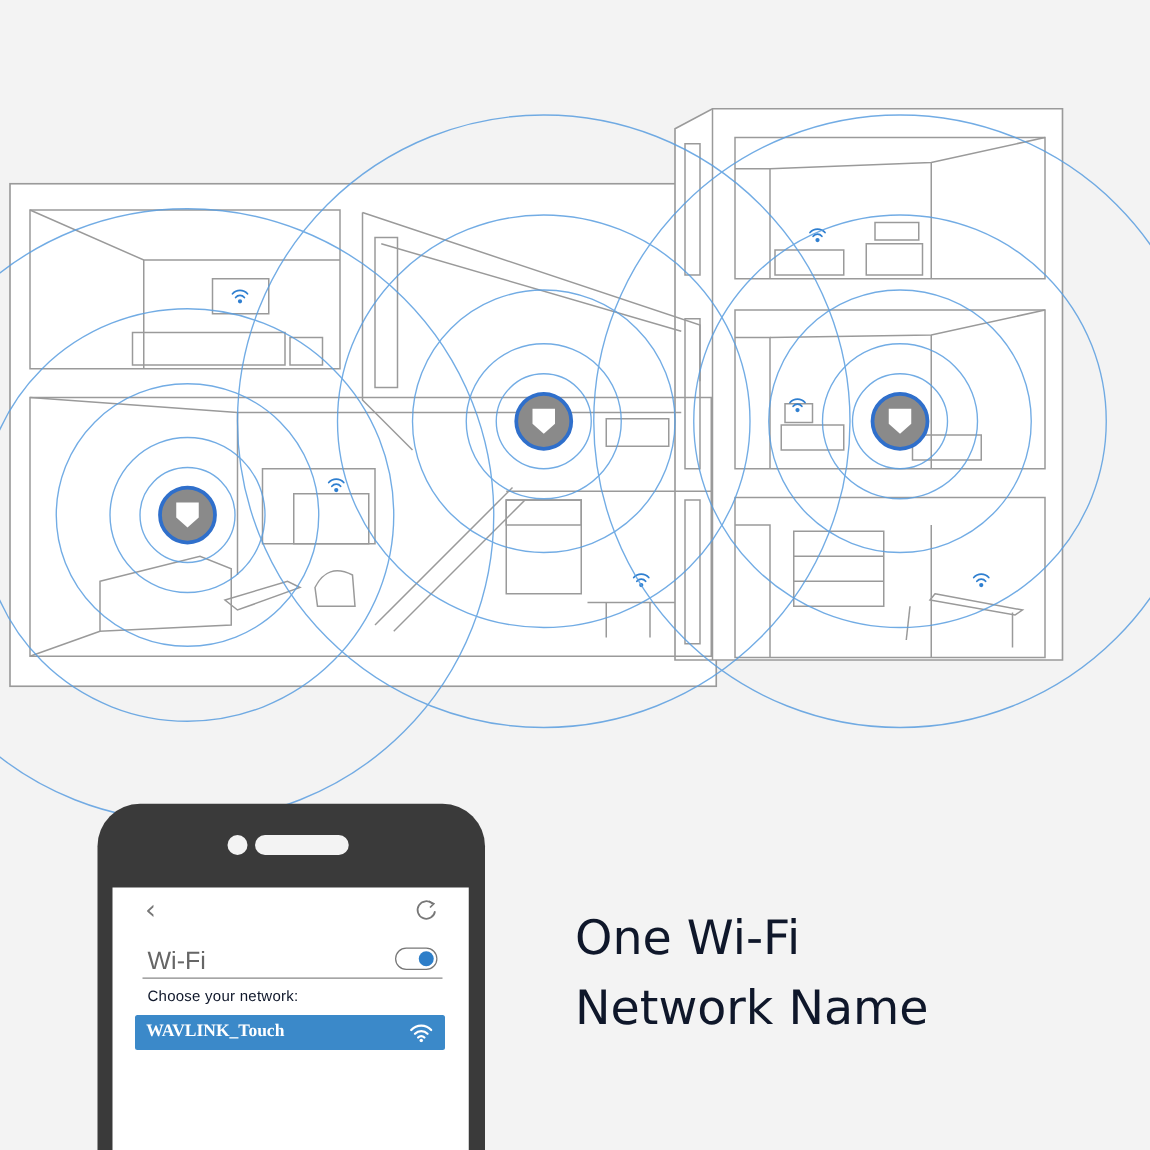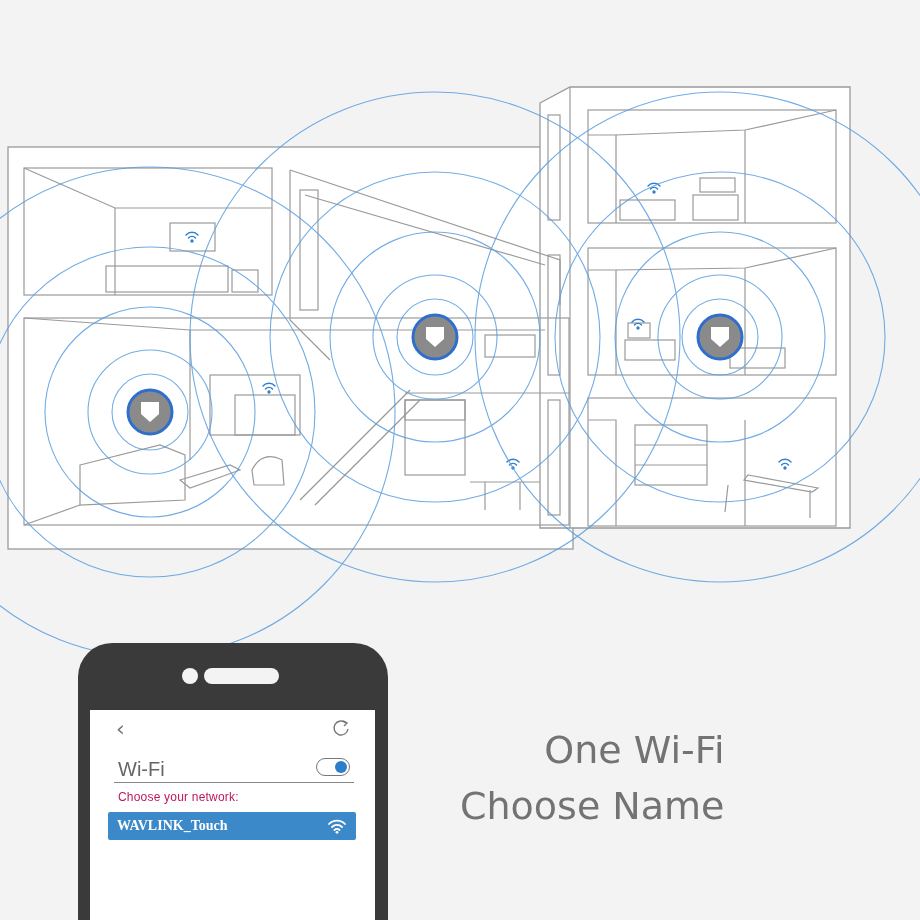--- a/index.html
+++ b/index.html
@@ -8,25 +8,25 @@
   .phone{position:absolute;left:78px;top:643px;width:310px;height:300px;background:#3a3a3a;border-radius:34px 34px 0 0;}
   .phone .cam{position:absolute;left:104px;top:25px;width:16px;height:16px;border-radius:50%;background:#f3f3f3;}
   .phone .speaker{position:absolute;left:126px;top:25px;width:75px;height:16px;border-radius:8px;background:#f3f3f3;}
   .screen{position:absolute;left:12px;top:67px;width:285px;height:240px;background:#ffffff;}
   .back{position:absolute;left:26px;top:6px;font-size:22px;color:#777;font-family:"DejaVu Sans",sans-serif;}
   .refresh{position:absolute;right:24px;top:8px;width:20px;height:20px;}
   .wifi-label{position:absolute;left:28px;top:48px;font-size:20px;color:#666;}
   .toggle{position:absolute;left:226px;top:48px;width:34px;height:18px;border:1.5px solid #777;border-radius:10px;box-sizing:border-box;}
   .toggle .knob{position:absolute;right:2px;top:2px;width:12px;height:12px;border-radius:50%;background:#2d7ec9;}
   .divider{position:absolute;left:24px;top:72px;width:240px;height:1px;background:#888;}
-  .choose{position:absolute;left:28px;top:80px;font-size:12px;color:#be185d;letter-spacing:0.2px;}
+  .choose{position:absolute;left:28px;top:80px;font-size:12px;color:#0f172a;letter-spacing:0.2px;}
   .net-row{position:absolute;left:18px;top:102px;width:248px;height:28px;background:#3b89c9;border-radius:2px;font-family:Liberation Serif, serif;}
   .net-name{position:absolute;left:9px;top:6px;font-size:14px;color:#fff;font-weight:bold;}
   .net-wifi{position:absolute;right:10px;top:6px;width:18px;height:16px;}
-  .headline{position:absolute;left:460px;top:722px;color:#737373;font-size:38px;line-height:56px;font-family:"DejaVu Sans",sans-serif;text-align:right;}
+  .headline{position:absolute;left:460px;top:722px;color:#0f172a;font-size:38px;line-height:56px;font-family:"DejaVu Sans",sans-serif;}
 </style>
 </head>
 <body>
 
 <svg class="scene" viewBox="0 0 920 920" xmlns="http://www.w3.org/2000/svg">
   <g fill="#ffffff" stroke="#9a9a9a" stroke-width="1.3">
 
     <rect x="8" y="147" width="565" height="402"></rect>
 
     <polygon points="540,103 570,87 850,87 850,528 540,528"></polygon>
@@ -160,14 +160,14 @@
       <svg class="net-wifi" viewBox="0 0 18 16">
         <path d="M1 6 a11 11 0 0 1 16 0 M4 9 a7 7 0 0 1 10 0 M6.5 12 a3.5 3.5 0 0 1 5 0" fill="none" stroke="#fff" stroke-width="1.8" stroke-linecap="round"></path>
         <circle cx="9" cy="14.3" r="1.4" fill="#fff"></circle>
       </svg>
     </div>
   </div>
 </div>
 
 <div class="headline">
   <div>One Wi-Fi</div>
-  <div>Choose Name</div>
+  <div>Network Name</div>
 </div>
 
 </body></html>

